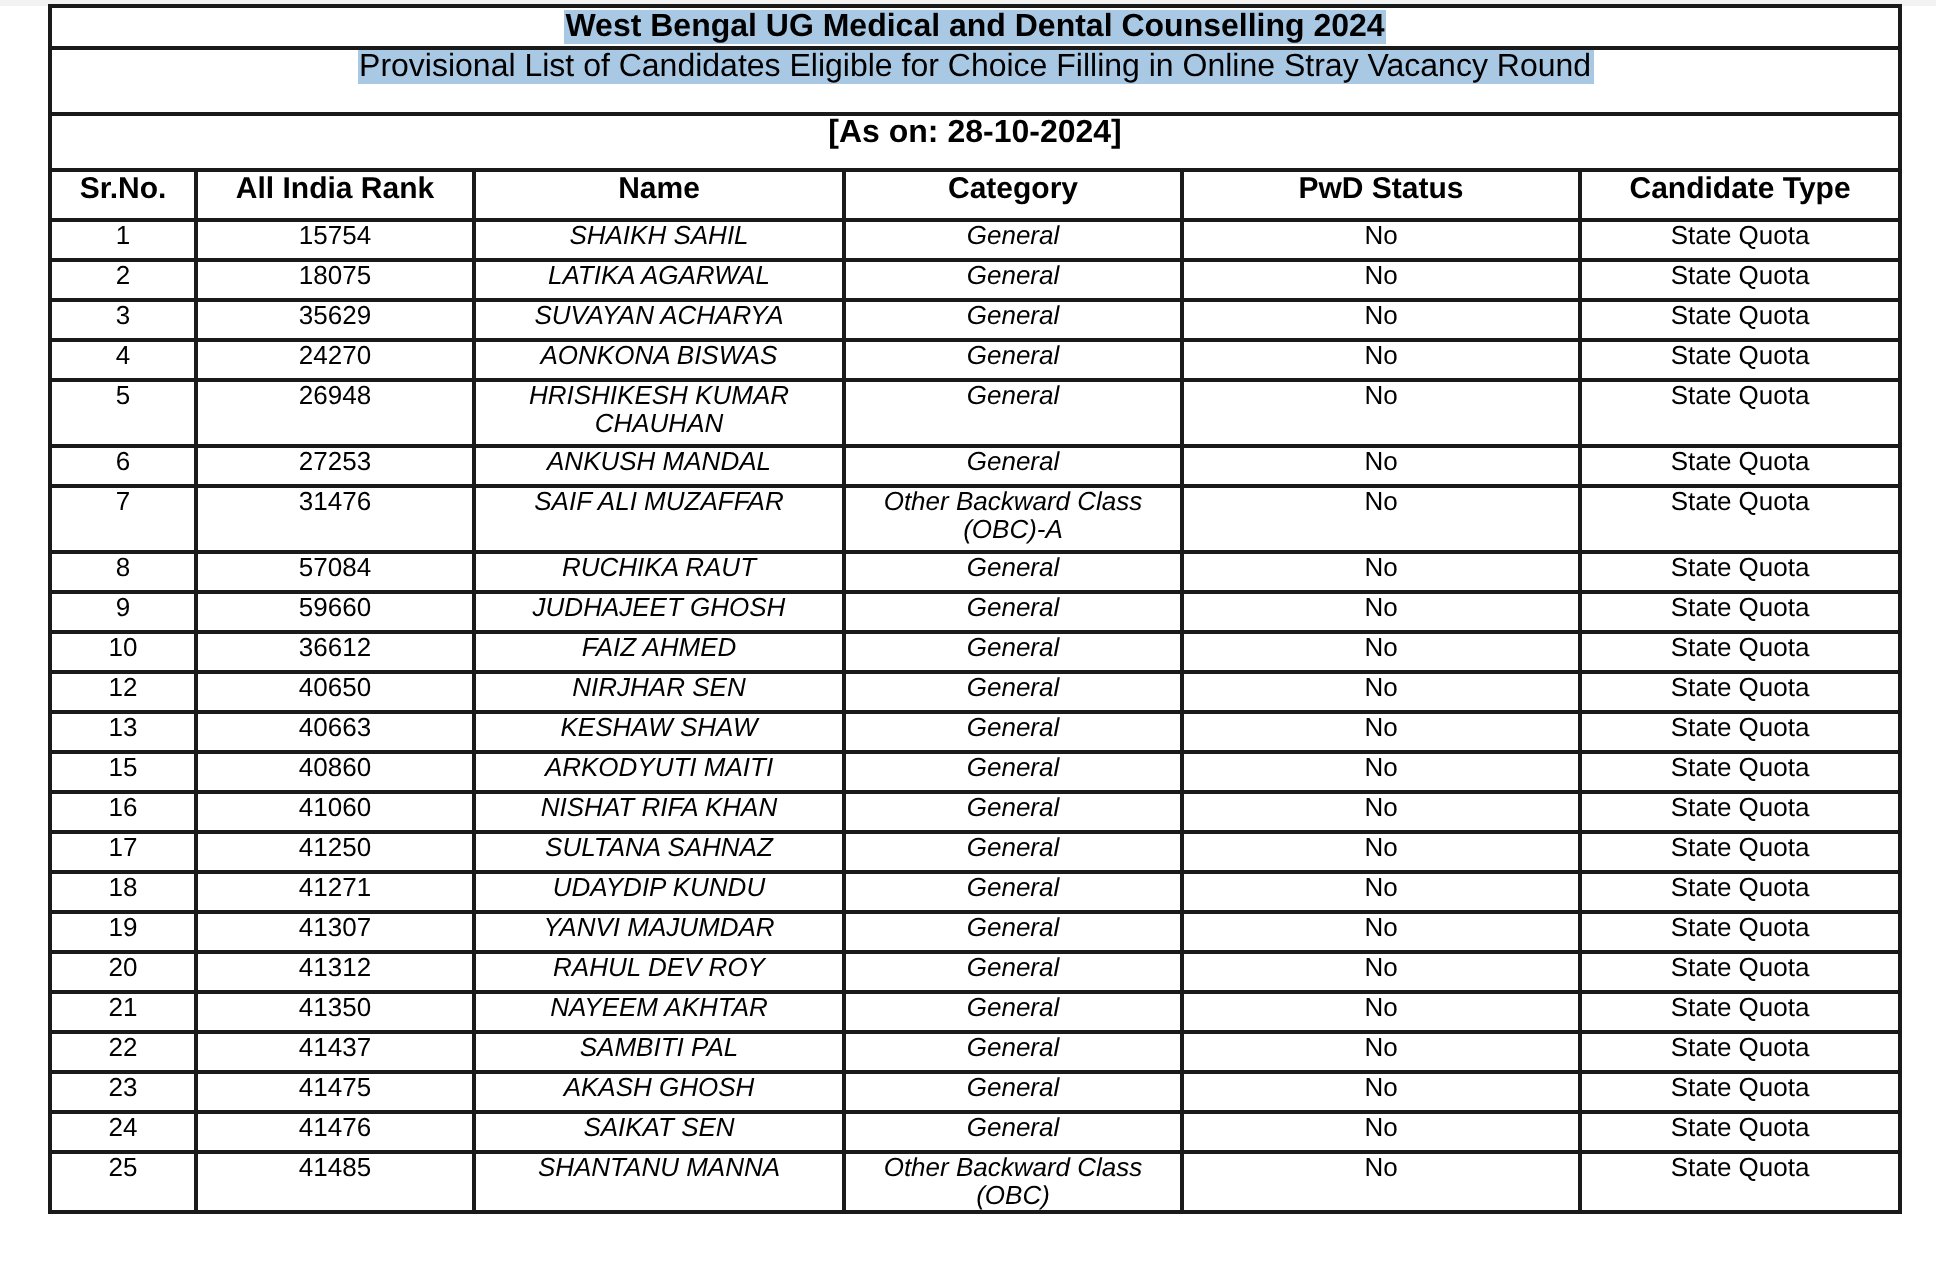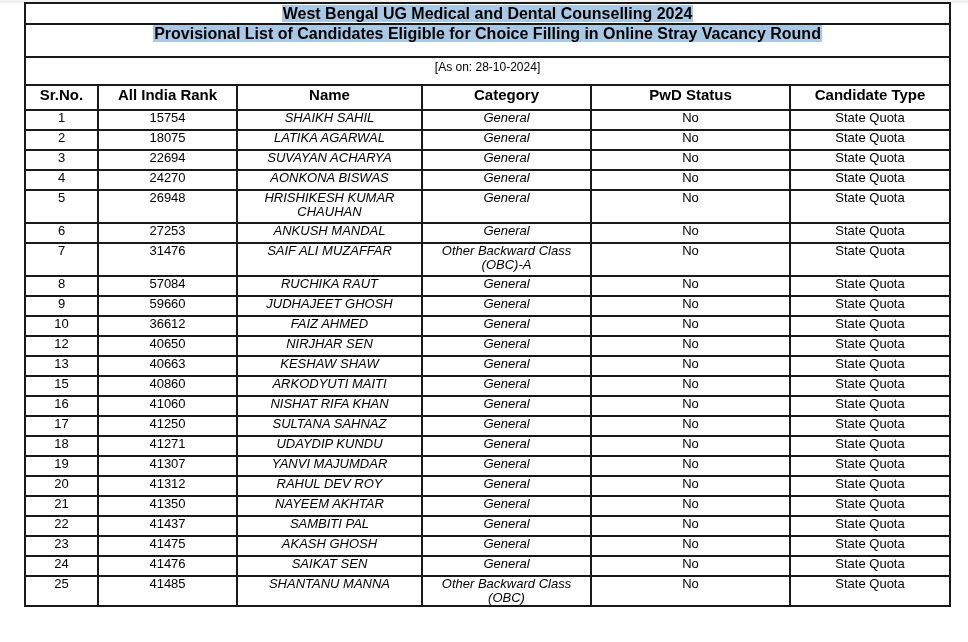--- a/index.html
+++ b/index.html
@@ -41,29 +41,29 @@
     }
     .title-row td {
       font-weight: bold;
       font-size: 16px;
       height: 19px;
       line-height: 19px;
       vertical-align: middle;
       margin-top: 40px;
     }
     .subtitle-row td {
-      font-weight: bold;
+      font-weight: normal;
       font-size: 16px;
       height: 31px;
       line-height: 18px;
       vertical-align: middle;
     }
     .date-row td {
-      font-weight: normal;
-      font-size: 12px;
+      font-weight: bold;
+      font-size: 16px;
       height: 26px;
       vertical-align: bottom;
       line-height: 18px;
       padding-bottom: 0;
     }
     .hl {
       background: #a8c8e4;
       padding: 0 1px;
     }
     .header-row th {
@@ -138,21 +138,21 @@
         <tr class="data-row">
           <td>2</td>
           <td>18075</td>
           <td class="name">LATIKA AGARWAL</td>
           <td class="name">General</td>
           <td>No</td>
           <td>State Quota</td>
         </tr>
         <tr class="data-row">
           <td>3</td>
-          <td>22694</td>
+          <td>35629</td>
           <td class="name">SUVAYAN ACHARYA</td>
           <td class="name">General</td>
           <td>No</td>
           <td>State Quota</td>
         </tr>
         <tr class="data-row">
           <td>4</td>
           <td>24270</td>
           <td class="name">AONKONA BISWAS</td>
           <td class="name">General</td>

